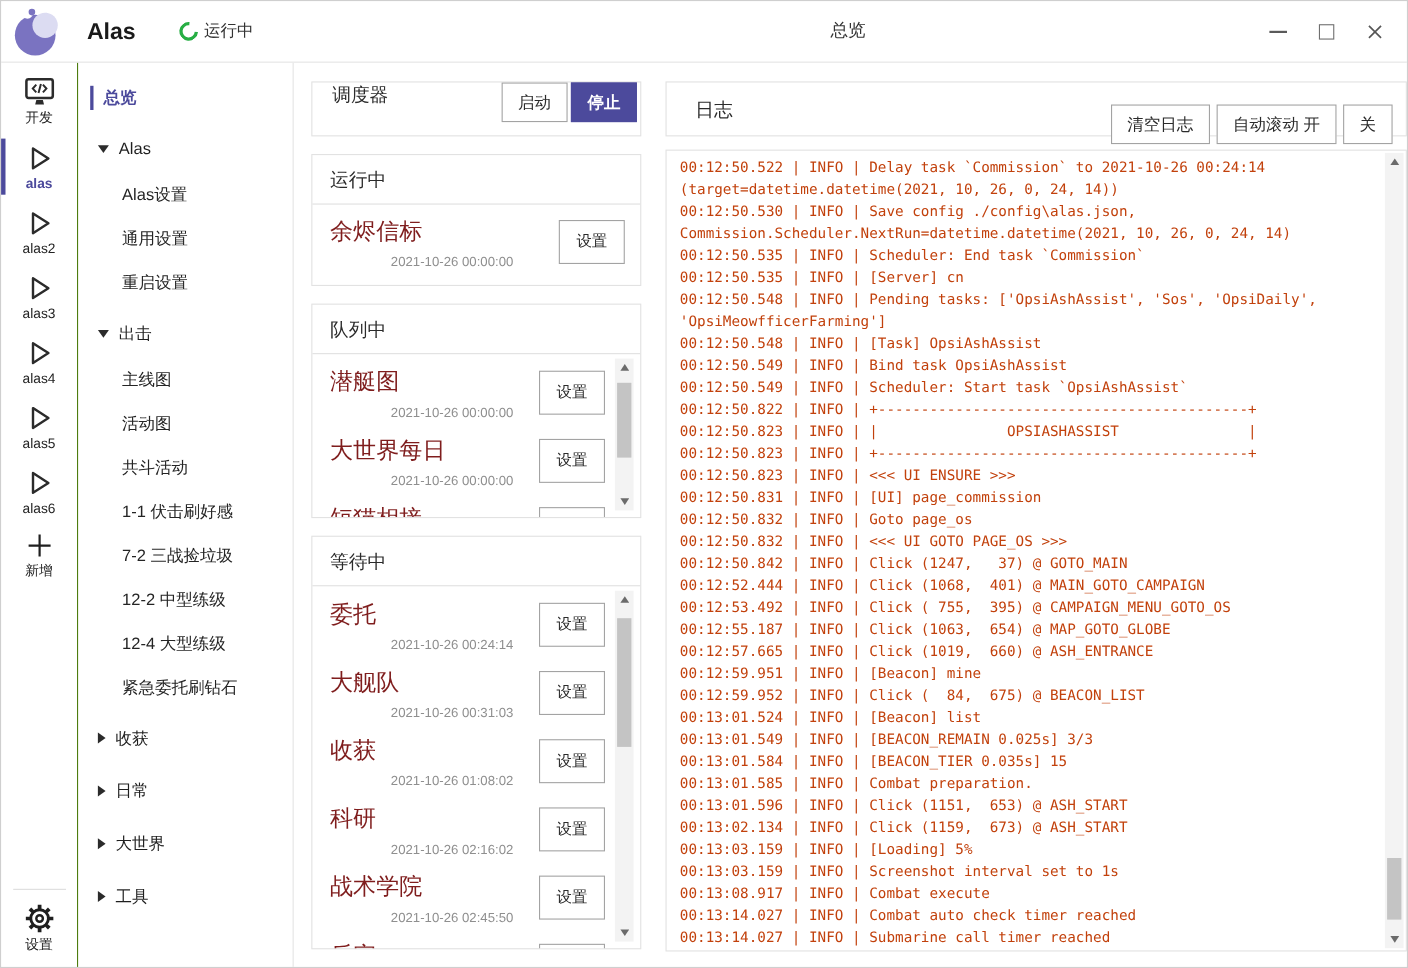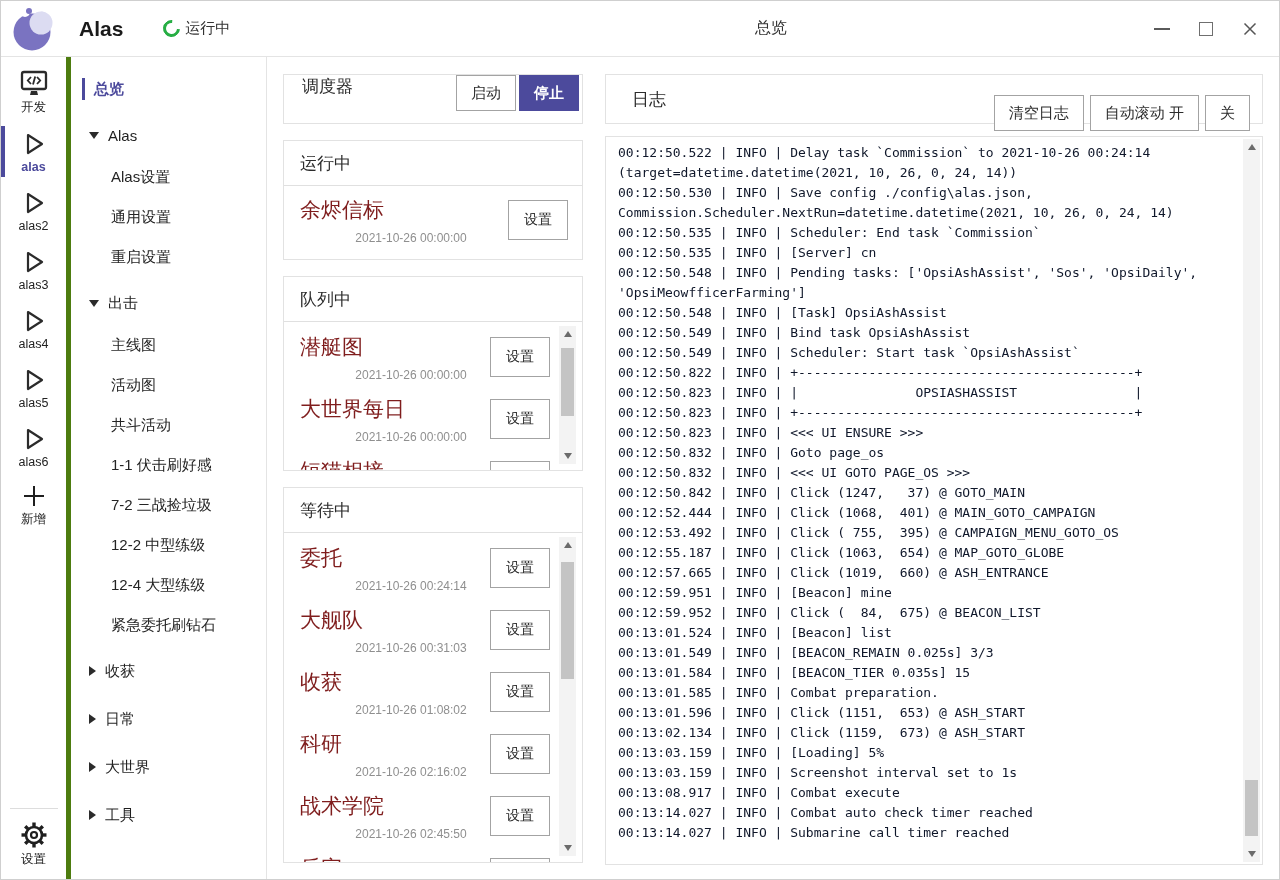--- a/index.html
+++ b/index.html
@@ -16,21 +16,21 @@
   .win-title { position:absolute; left:770px; transform:translateX(-50%); font-size:16px; color:#333; }
   .win-controls { position:absolute; right:14px; display:flex; align-items:center; gap:14px; }
   .win-btn { width:30px; height:30px; display:flex; align-items:center; justify-content:center; cursor:default; }
   .min-glyph { width:16px; height:2px; background:#5a5a5a; }
   .max-glyph { width:14px; height:14px; border:1.4px solid #6f6f6f; }
 
   
   .body { flex:1; display:flex; min-height:0; }
 
   
-  .iconbar { width:70px; flex:0 0 70px; border-right:5px solid #4d7c0f; display:flex; flex-direction:column; align-items:center; padding-top:6px; }
+  .iconbar { width:70px; flex:0 0 70px; border-right:1px solid #4d7c0f; display:flex; flex-direction:column; align-items:center; padding-top:6px; }
   .ib-item { width:100%; height:59px; display:flex; flex-direction:column; align-items:center; justify-content:center; gap:2px; position:relative; }
   .ib-item .ib-label { font-size:12.5px; color:#222; }
   .ib-item.active::before { content:""; position:absolute; left:0; top:4px; bottom:4px; width:4px; background:#4c4a9c; }
   .ib-item.active .ib-label { color:#4c4a9c; font-weight:bold; }
   .ib-bottom { margin-top:auto; width:100%; display:flex; flex-direction:column; align-items:center; }
   .ib-divider { width:48px; height:1px; background:#ddd; margin-bottom:4px; }
   .ib-bottom .ib-item { height:62px; margin-bottom:4px; }
 
   
   .navmenu { width:196px; flex:0 0 196px; border-right:1px solid #e4e4e4; padding-top:12px; font-size:15px; }
@@ -72,24 +72,24 @@
   .sb-arrow { height:16px; flex:0 0 16px; display:flex; align-items:center; justify-content:center; }
   .sb-up-glyph { width:0; height:0; border-left:4.5px solid transparent; border-right:4.5px solid transparent; border-bottom:6px solid #6b6b6b; }
   .sb-dn-glyph { width:0; height:0; border-left:4.5px solid transparent; border-right:4.5px solid transparent; border-top:6px solid #6b6b6b; }
   .sb-track { flex:1; position:relative; }
   .sb-thumb { position:absolute; left:2px; right:2px; background:#c4c4c4; }
   .thumb-pend { top:6%; height:64%; }
   .thumb-wait { top:3%; height:41%; }
   .thumb-log { bottom:1.5%; height:8%; }
 
   
-  .logcol { flex:1; min-width:0; padding:17px 16px 14px 6px; display:flex; flex-direction:column; gap:12px; min-height:0; }
+  .logcol { flex:1; min-width:0; padding:17px 0 14px 6px; display:flex; flex-direction:column; gap:12px; min-height:0; }
   .log-header { height:50px; flex:0 0 50px; display:flex; align-items:center; padding:0 12px 0 26px; }
   .log-buttons { margin-left:auto; display:flex; gap:6px;margin-top:28px; }
-  .log-box { flex:1; position:relative; overflow:hidden; padding:6px 26px 6px 12px; font-family:"DejaVu Sans Mono","Liberation Mono",monospace; font-size:13px; line-height:20px; color:#0f172a; }
+  .log-box { flex:1; position:relative; overflow:hidden; padding:6px 26px 6px 12px; font-family:"DejaVu Sans Mono","Liberation Mono",monospace; font-size:13px; line-height:20px; color:#c2410c; }
   .log-line { white-space:pre; height:20px; }
 </style>
 </head>
 <body>
 
 <div class="window">
 
   <header class="titlebar">
     <div class="logo">
       <svg width="46" height="46" viewBox="0 0 46 46">
@@ -396,20 +396,21 @@
         <div class="log-line">00:12:50.535 | INFO | [Server] cn</div>
         <div class="log-line">00:12:50.548 | INFO | Pending tasks: ['OpsiAshAssist', 'Sos', 'OpsiDaily',</div>
         <div class="log-line">'OpsiMeowfficerFarming']</div>
         <div class="log-line">00:12:50.548 | INFO | [Task] OpsiAshAssist</div>
         <div class="log-line">00:12:50.549 | INFO | Bind task OpsiAshAssist</div>
         <div class="log-line">00:12:50.549 | INFO | Scheduler: Start task `OpsiAshAssist`</div>
         <div class="log-line">00:12:50.822 | INFO | +-------------------------------------------+</div>
         <div class="log-line">00:12:50.823 | INFO | |               OPSIASHASSIST               |</div>
         <div class="log-line">00:12:50.823 | INFO | +-------------------------------------------+</div>
         <div class="log-line">00:12:50.823 | INFO | &lt;&lt;&lt; UI ENSURE &gt;&gt;&gt;</div>
+        <div class="log-line">00:12:50.831 | INFO | [UI] page_commission</div>
         <div class="log-line">00:12:50.832 | INFO | Goto page_os</div>
         <div class="log-line">00:12:50.832 | INFO | &lt;&lt;&lt; UI GOTO PAGE_OS &gt;&gt;&gt;</div>
         <div class="log-line">00:12:50.842 | INFO | Click (1247,   37) @ GOTO_MAIN</div>
         <div class="log-line">00:12:52.444 | INFO | Click (1068,  401) @ MAIN_GOTO_CAMPAIGN</div>
         <div class="log-line">00:12:53.492 | INFO | Click ( 755,  395) @ CAMPAIGN_MENU_GOTO_OS</div>
         <div class="log-line">00:12:55.187 | INFO | Click (1063,  654) @ MAP_GOTO_GLOBE</div>
         <div class="log-line">00:12:57.665 | INFO | Click (1019,  660) @ ASH_ENTRANCE</div>
         <div class="log-line">00:12:59.951 | INFO | [Beacon] mine</div>
         <div class="log-line">00:12:59.952 | INFO | Click (  84,  675) @ BEACON_LIST</div>
         <div class="log-line">00:13:01.524 | INFO | [Beacon] list</div>

